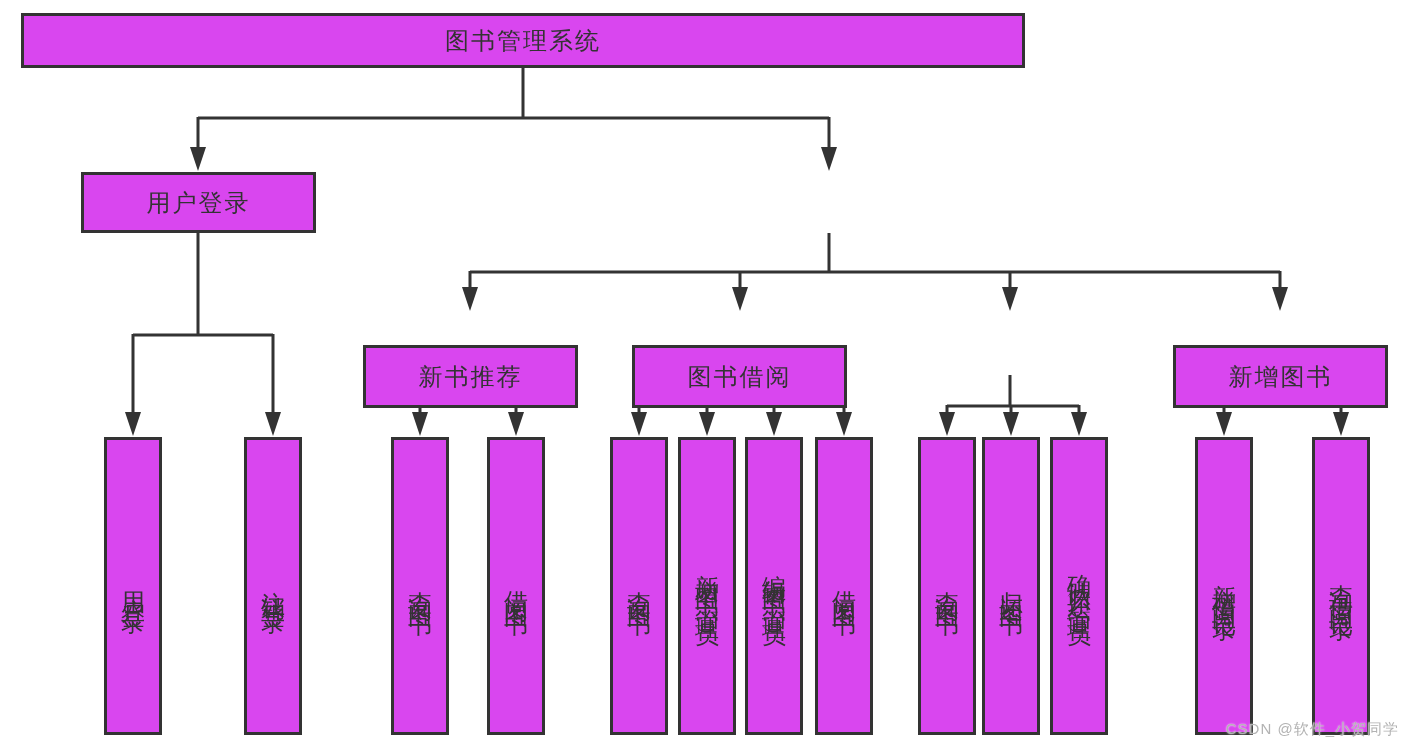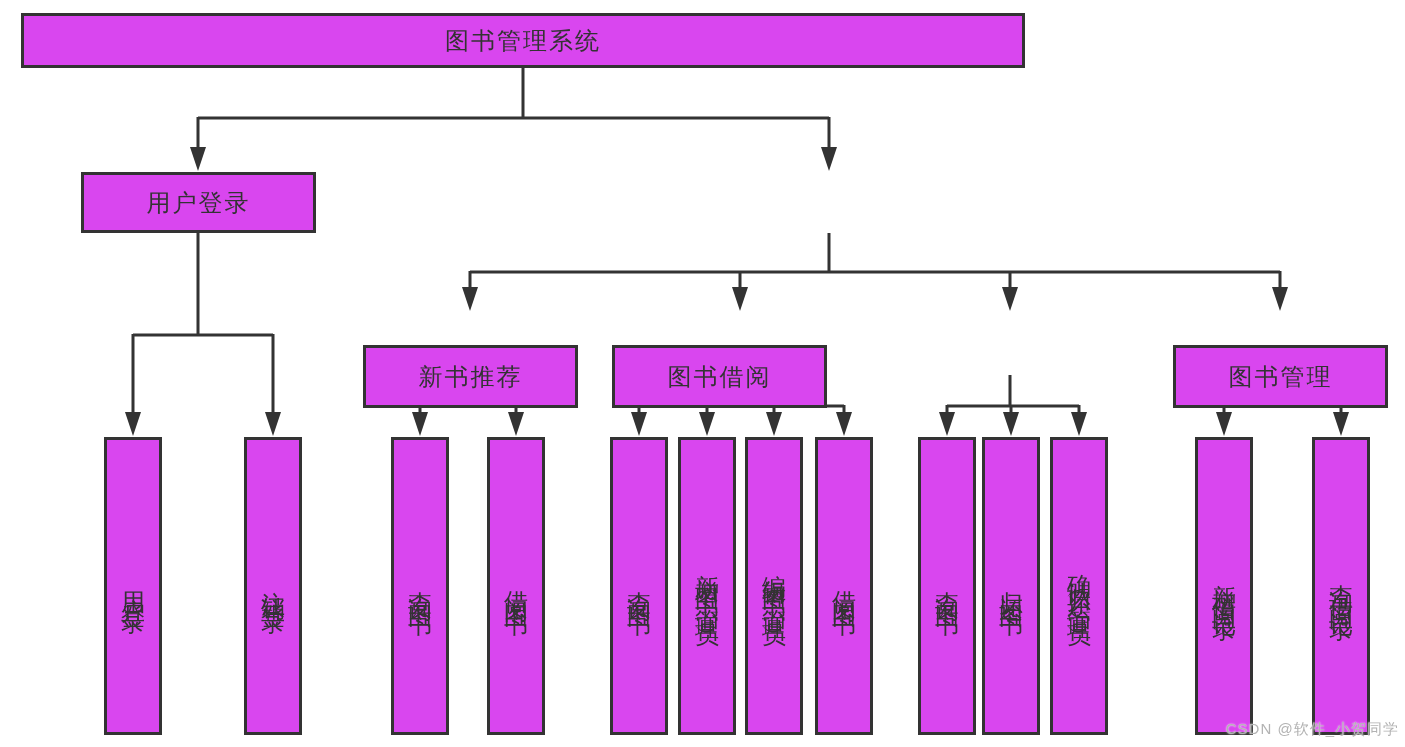--- a/index.html
+++ b/index.html
@@ -99,25 +99,25 @@
     <span>图书管理系统</span>
   </div>
 
   <div class="node l2" style="left:81px">
     <span>用户登录</span>
   </div>
 
   <div class="node l3" style="left:363px">
     <span>新书推荐</span>
   </div>
-  <div class="node l3" style="left:612px">
+  <div class="node l3" style="left:632px">
     <span>图书借阅</span>
   </div>
   <div class="node l3" style="left:1173px">
-    <span>图书管理</span>
+    <span>新增图书</span>
   </div>
 
   <div class="node leaf" style="left:104px">
     <span class="vtext">用户登录</span>
   </div>
   <div class="node leaf" style="left:244px">
     <span class="vtext">注销登录</span>
   </div>
 
   <div class="node leaf" style="left:391px">

